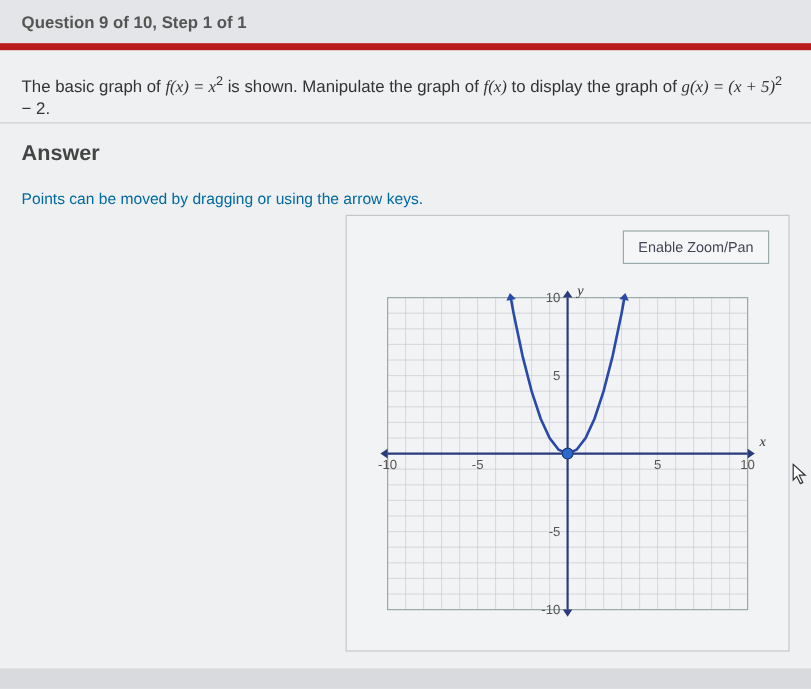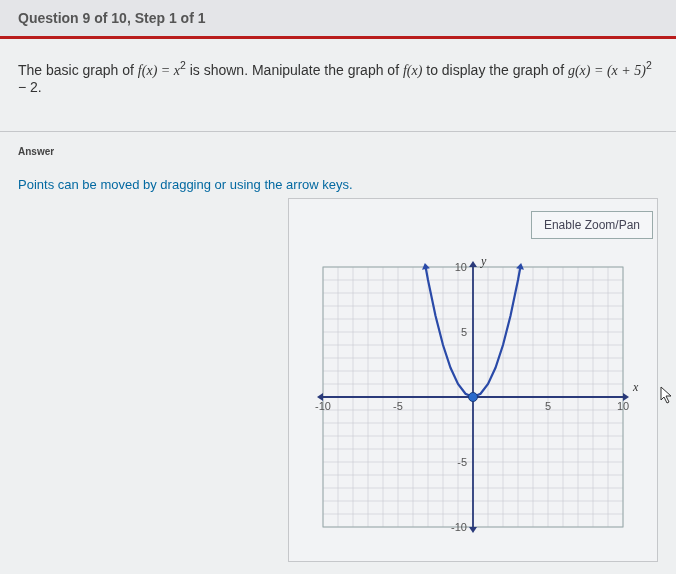--- a/index.html
+++ b/index.html
@@ -9,21 +9,21 @@
       width: 676px;
       height: 574px;
       overflow: hidden;
       position: relative;
     }
     .header-bar {
       display: flex;
       align-items: center;
       padding: 10px 18px;
       background: #e4e5e8;
-      border-bottom: 3px solid #b91c1c;
+      border-bottom: 6px solid #b91c1c;
       gap: 12px;
     }
     .question-label {
       font-size: 14px;
       font-weight: bold;
       color: #555;
     }
     .score-area {
       display: flex;
       align-items: center;
@@ -35,53 +35,53 @@
       color: #444;
       line-height: 1.2;
     }
     .progress-bar {
       width: 90px;
       height: 8px;
       background: #7a8a8f;
       border: 1px solid #888;
     }
     .question-text {
-      padding: 20px 18px 36px 18px;
+      padding: 20px 18px 4px 18px;
       font-size: 14px;
       color: #333;
       background: #eef0f1;
       border-bottom: 1px solid #c5c7ca;
     }
     .answer-section {
       padding: 14px 18px;
       background: #eef0f1;
     }
     .answer-heading {
-      font-size: 10px;
+      font-size: 18px;
       font-weight: bold;
       color: #444;
       margin-bottom: 20px;
     }
     .hint-text {
       font-size: 13px;
       color: #0369a1;
       margin-bottom: 6px;
     }
     .graph-container {
       position: relative;
       background: #f2f3f5;
       border: 1px solid #c5c7ca;
       padding: 8px;
       width: 370px;
       margin-left: 270px;
     }
     .zoom-btn {
       position: absolute;
       top: 12px;
-      right: 4px;
+      right: 16px;
       background: #f5f6f8;
       border: 1px solid #9aa;
       padding: 6px 12px;
       font-size: 12px;
       color: #445;
       cursor: pointer;
       z-index: 5;
     }
     .graph-svg {
       display: block;

